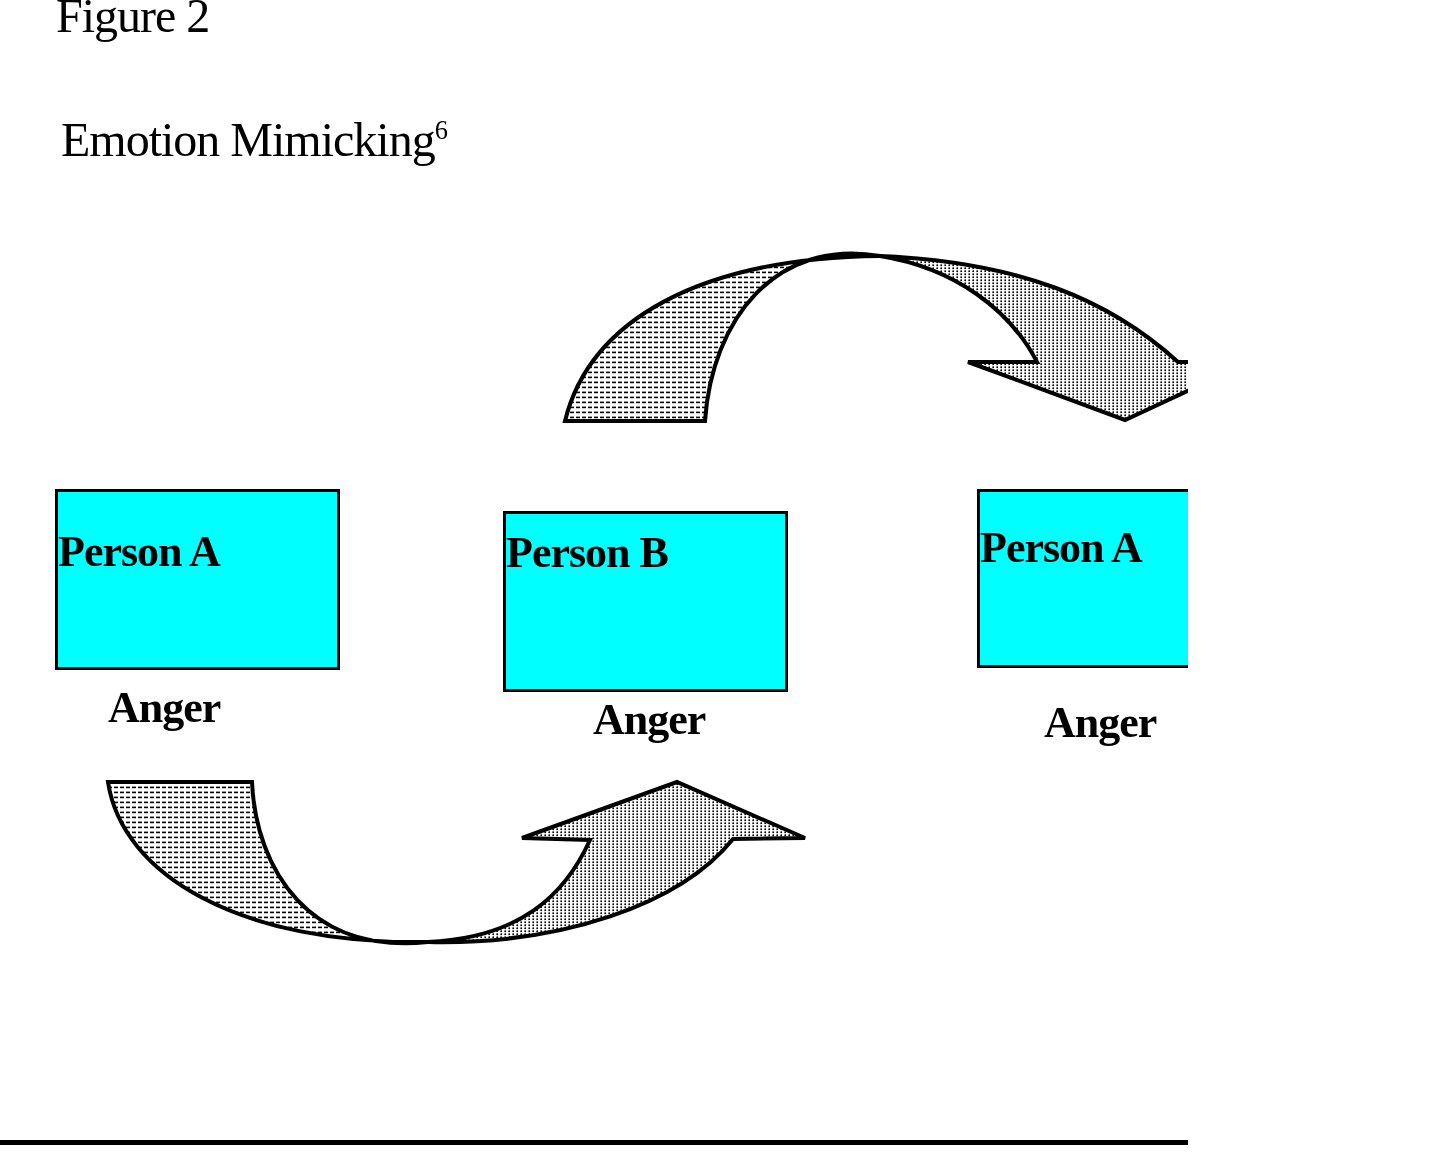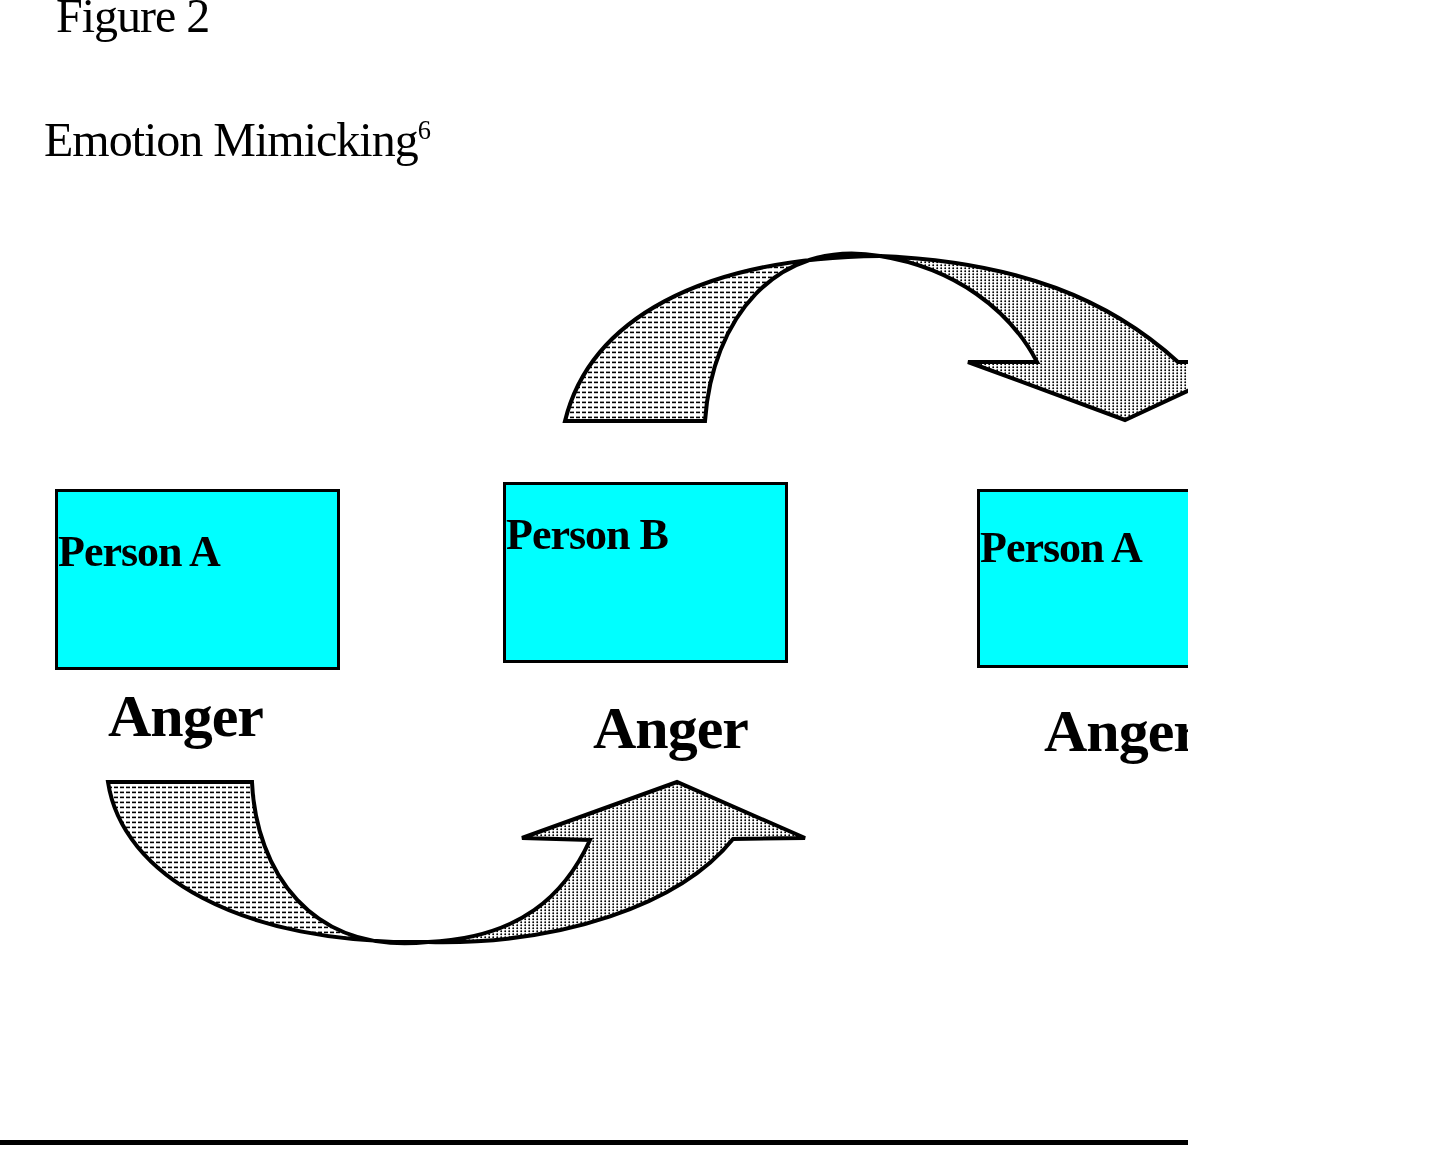--- a/index.html
+++ b/index.html
@@ -15,21 +15,21 @@
   .fig-caption {
     position: absolute;
     left: 56px;
     top: -12px;
     font-size: 48px;
     letter-spacing: -1px;
     white-space: nowrap;
   }
   .fig-title {
     position: absolute;
-    left: 44px;
+    left: 61px;
     top: 112px;
     font-size: 48px;
     letter-spacing: -1px;
     white-space: nowrap;
   }
   .fig-title sup {
     font-size: 0.55em;
     vertical-align: super;
     line-height: 0;
   }
@@ -41,26 +41,26 @@
   .person-box {
     position: absolute;
     box-sizing: border-box;
     background: var(--box-fill, #00FFFF);
     border: 3px solid var(--box-border, #000000);
     font-weight: bold;
     font-size: 44px;
     letter-spacing: -1px;
   }
   .person-box.b1 { left: 55px;  top: 489px; width: 285px; height: 181px; padding-top: 34px; }
-  .person-box.b2 { left: 503px; top: 482px; width: 285px; height: 181px; padding-top: 24px; }
+  .person-box.b2 { left: 503px; top: 511px; width: 285px; height: 181px; padding-top: 13px; }
   .person-box.b3 { left: 977px; top: 489px; width: 285px; height: 179px; padding-top: 30px; }
   .emotion-label {
     position: absolute;
     font-weight: bold;
-    font-size: 60px;
+    font-size: 44px;
     letter-spacing: -1px;
     white-space: nowrap;
   }
   .emotion-label.e1 { left: 108px;  top: 682px; }
   .emotion-label.e2 { left: 593px;  top: 694px; }
   .emotion-label.e3 { left: 1044px; top: 697px; }
   .bottom-rule {
     position: absolute;
     left: 0px;
     top: 1140px;

